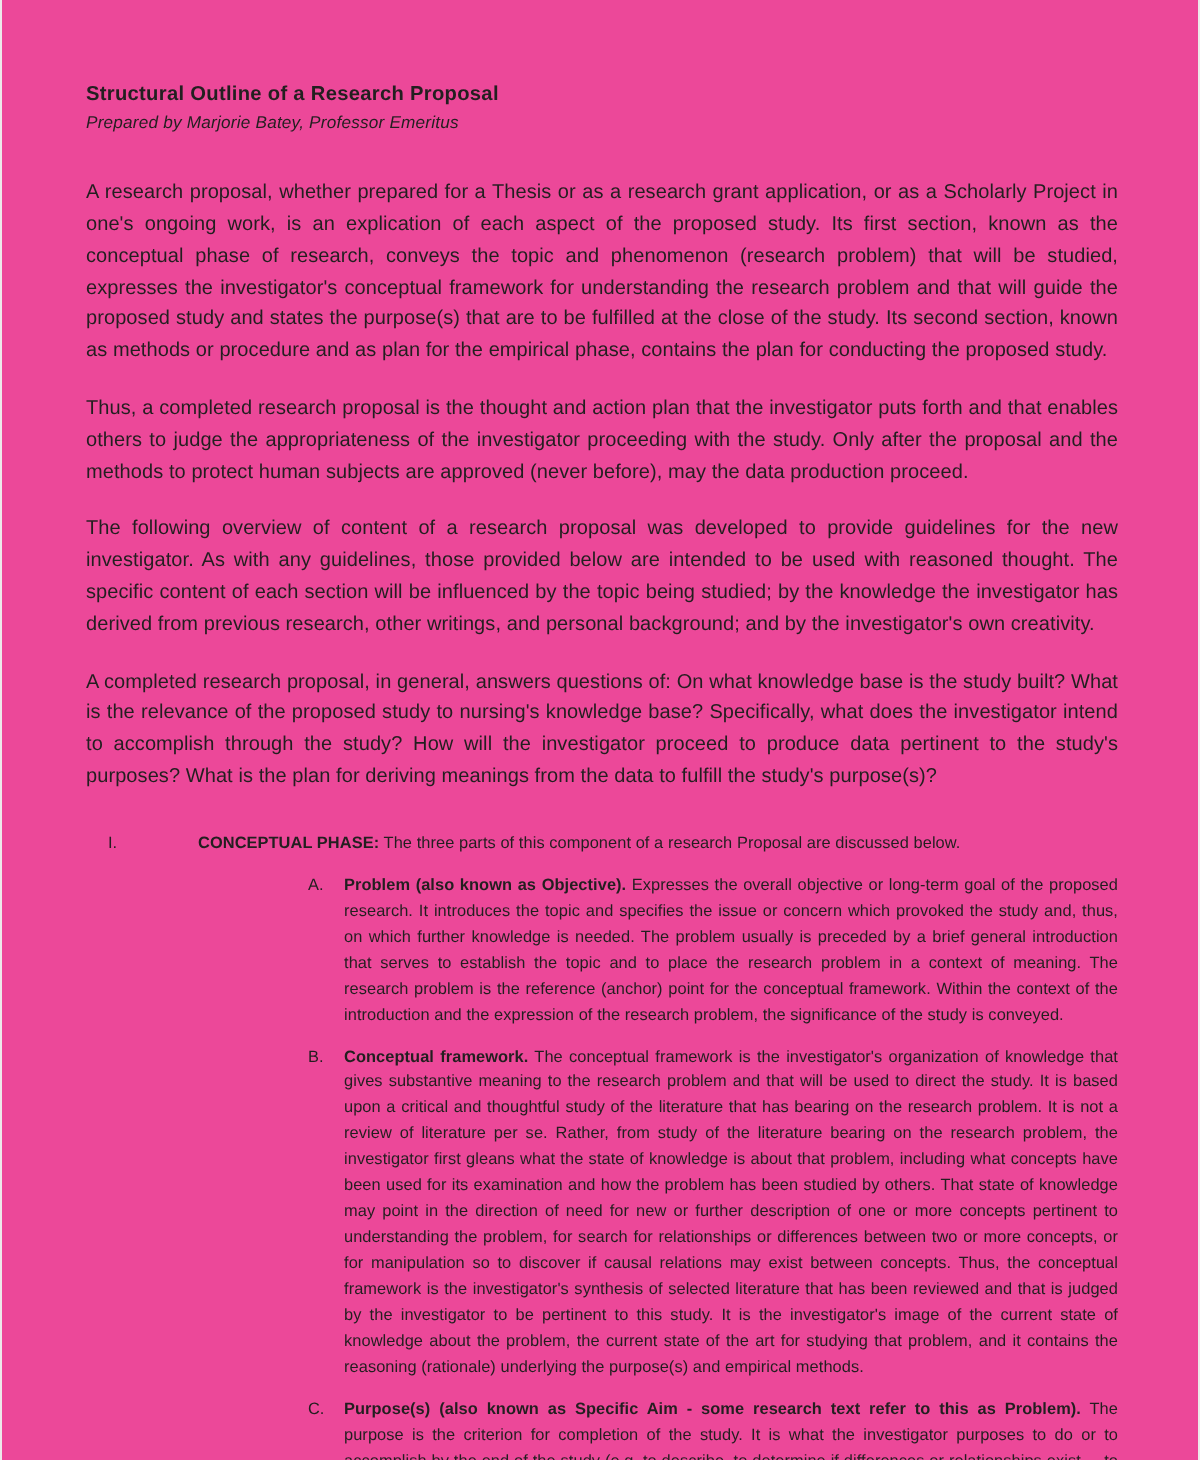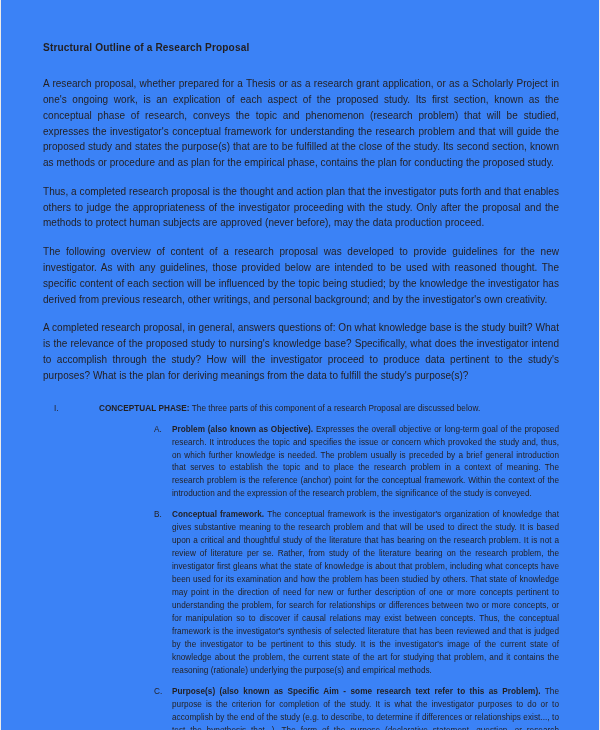--- a/index.html
+++ b/index.html
@@ -11,21 +11,21 @@
     width: 600px;
     height: 730px;
     overflow: hidden;
     font-family: "Liberation Sans", sans-serif;
     color: #231f20;
   }
   .page {
     position: relative;
     width: 600px;
     height: 730px;
-    background: #3b82f6;
+    background: #ec4899;
     box-sizing: border-box;
     border-left: 1px solid #eceaea;
     border-right: 1px solid #eceaea;
     overflow: hidden;
   }
   .page-inner {
     position: absolute;
     left: 42px;
     top: 41px;
     width: 516px;
@@ -96,20 +96,21 @@
     margin-top: 48px;
   }
 </style>
 </head>
 <body>
 
 <div class="page">
   <div class="page-inner">
 
     <h1 class="doc-title">Structural Outline of a Research Proposal</h1>
+    <p class="doc-subtitle">Prepared by Marjorie Batey, Professor Emeritus</p>
 
     <p class="body-para para-gap-first">A research proposal, whether prepared for a Thesis or as a research grant application, or as a Scholarly Project in one's ongoing work, is an explication of each aspect of the proposed study. Its first section, known as the conceptual phase of research, conveys the topic and phenomenon (research problem) that will be studied, expresses the investigator's conceptual framework for understanding the research problem and that will guide the proposed study and states the purpose(s) that are to be fulfilled at the close of the study. Its second section, known as methods or procedure and as plan for the empirical phase, contains the plan for conducting the proposed study.</p>
     <p class="body-para para-gap">Thus, a completed research proposal is the thought and action plan that the investigator puts forth and that enables others to judge the appropriateness of the investigator proceeding with the study. Only after the proposal and the methods to protect human subjects are approved (never before), may the data production proceed.</p>
     <p class="body-para para-gap">The following overview of content of a research proposal was developed to provide guidelines for the new investigator. As with any guidelines, those provided below are intended to be used with reasoned thought. The specific content of each section will be influenced by the topic being studied; by the knowledge the investigator has derived from previous research, other writings, and personal background; and by the investigator's own creativity.</p>
     <p class="body-para para-gap">A completed research proposal, in general, answers questions of: On what knowledge base is the study built? What is the relevance of the proposed study to nursing's knowledge base? Specifically, what does the investigator intend to accomplish through the study? How will the investigator proceed to produce data pertinent to the study's purposes? What is the plan for deriving meanings from the data to fulfill the study's purpose(s)?</p>
 
     <div class="outline">
 
       <div class="outline-item lvl1">
         <span class="marker">I.</span>

